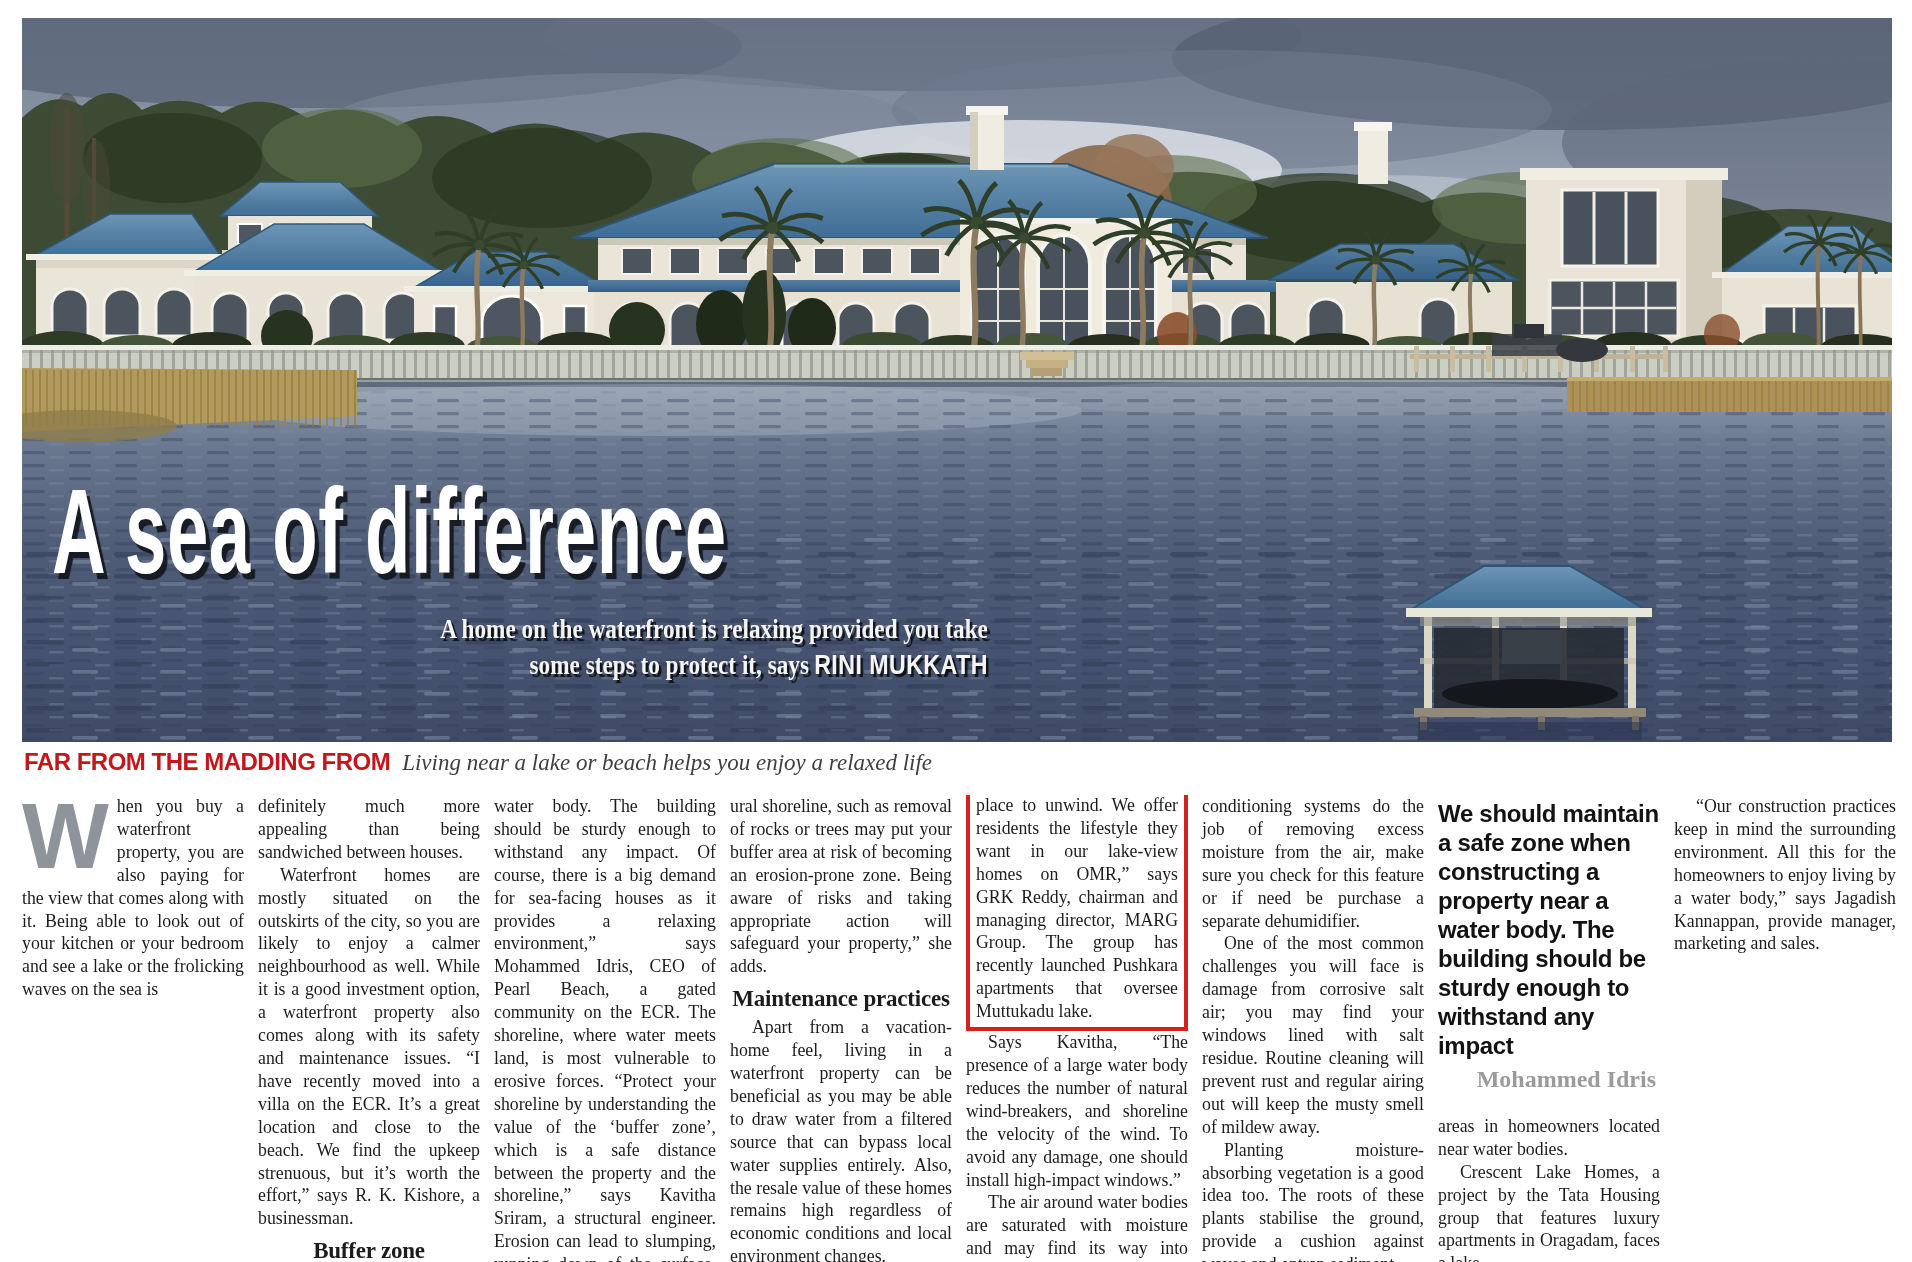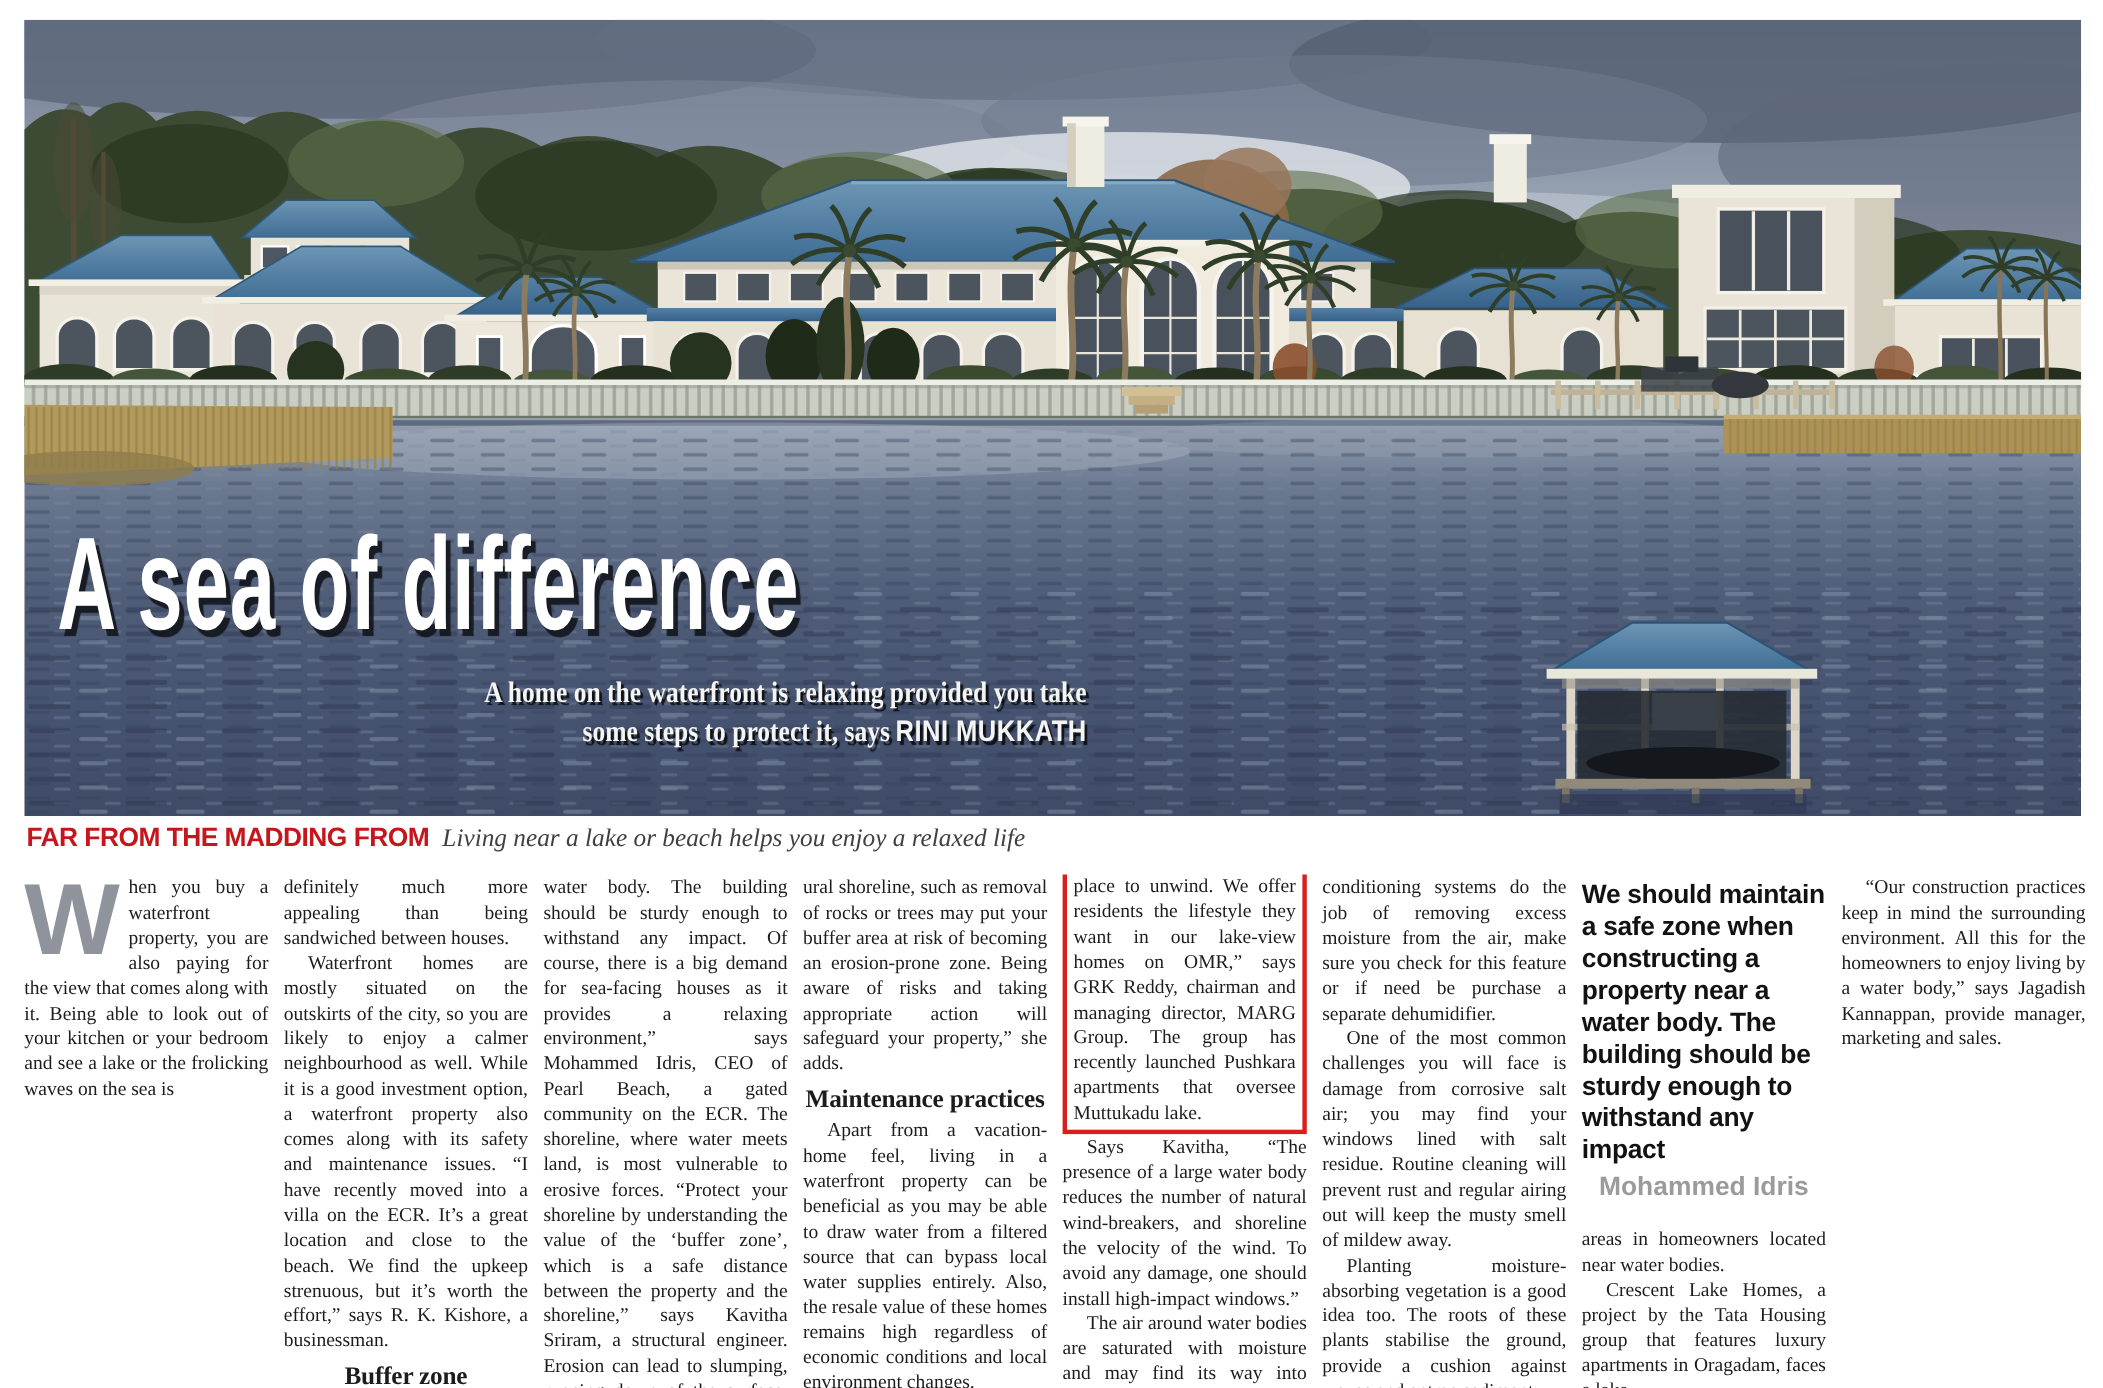--- a/index.html
+++ b/index.html
@@ -57,22 +57,22 @@
   .dropcap{
     float:left;font-family:"Liberation Sans",sans-serif;font-weight:bold;
     font-size:92px;line-height:74px;color:var(--dropcap-gray);
     margin:4px 8px 0 0;
   }
   .pullquote{
     font-family:"Liberation Sans",sans-serif;font-weight:bold;font-size:24px;
     line-height:29px;letter-spacing:-.3px;color:#121212;text-align:left;margin:4px 0 0;
   }
   .attribution{
-    font-family:Liberation Sans, sans-serif;font-weight:bold;font-size:24px;
-    color:var(--pullquote-gray);margin:8px 4px 24px;text-align:center;
+    font-family:Liberation Serif, serif;font-weight:bold;font-size:24px;
+    color:var(--pullquote-gray);margin:8px 4px 24px;text-align:right;
   }
   .redbox{
     border:4px solid var(--box-red);
     padding:3px 6px 4px;margin:3px -10px 0;
   }
   .col .redbox:first-child{margin-top:-8px;}
 </style>
 </head>
 <body>
 

